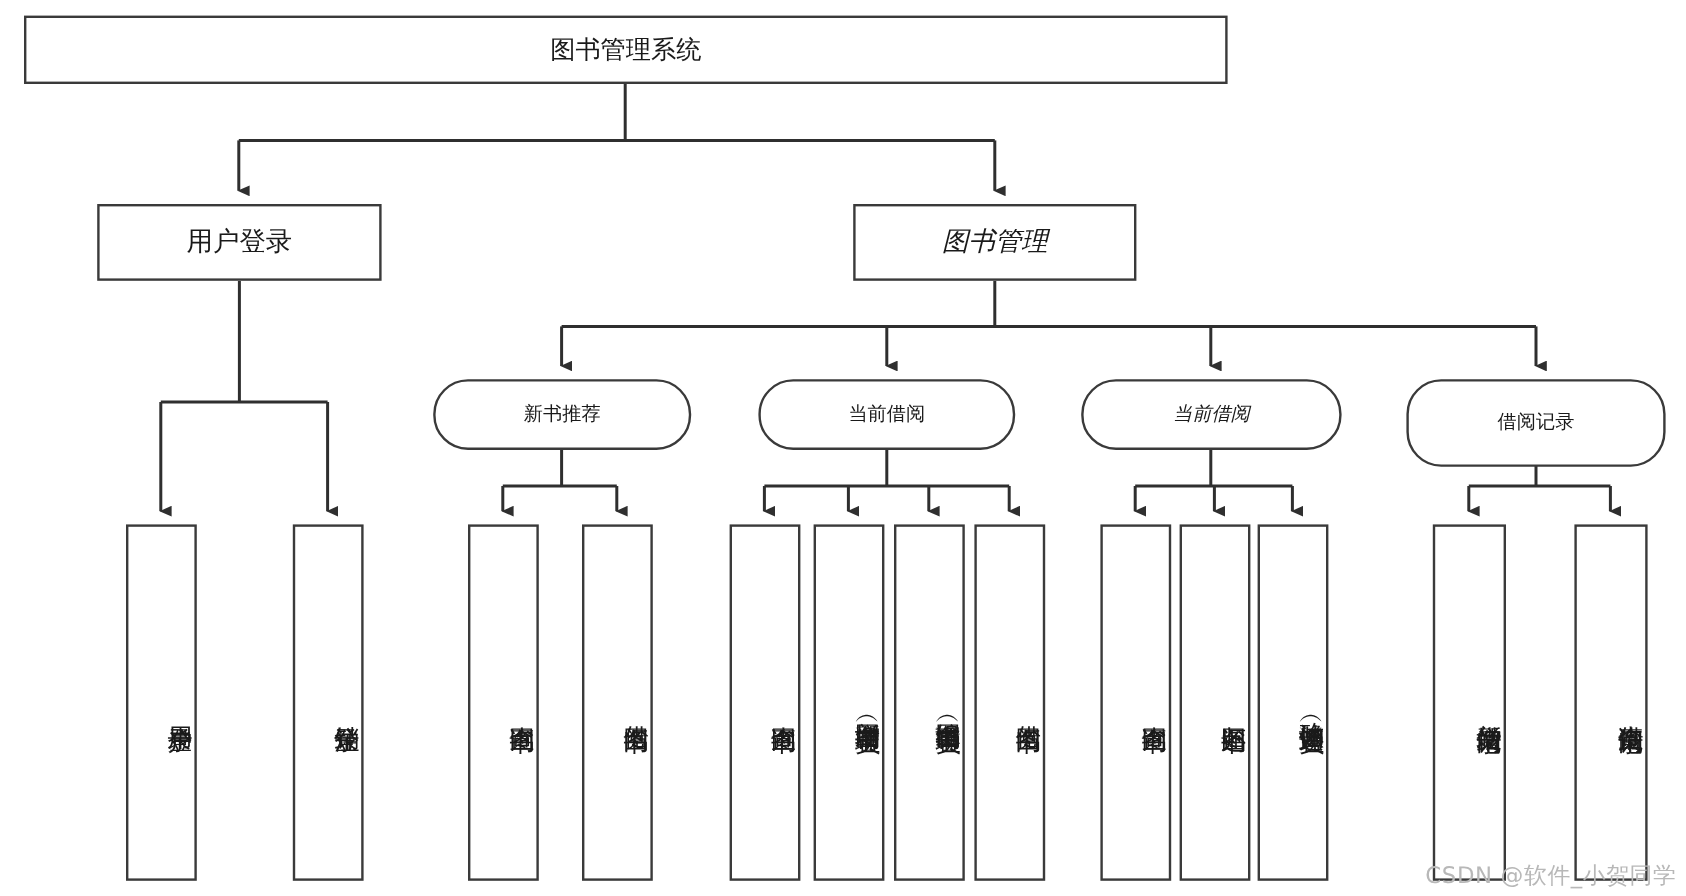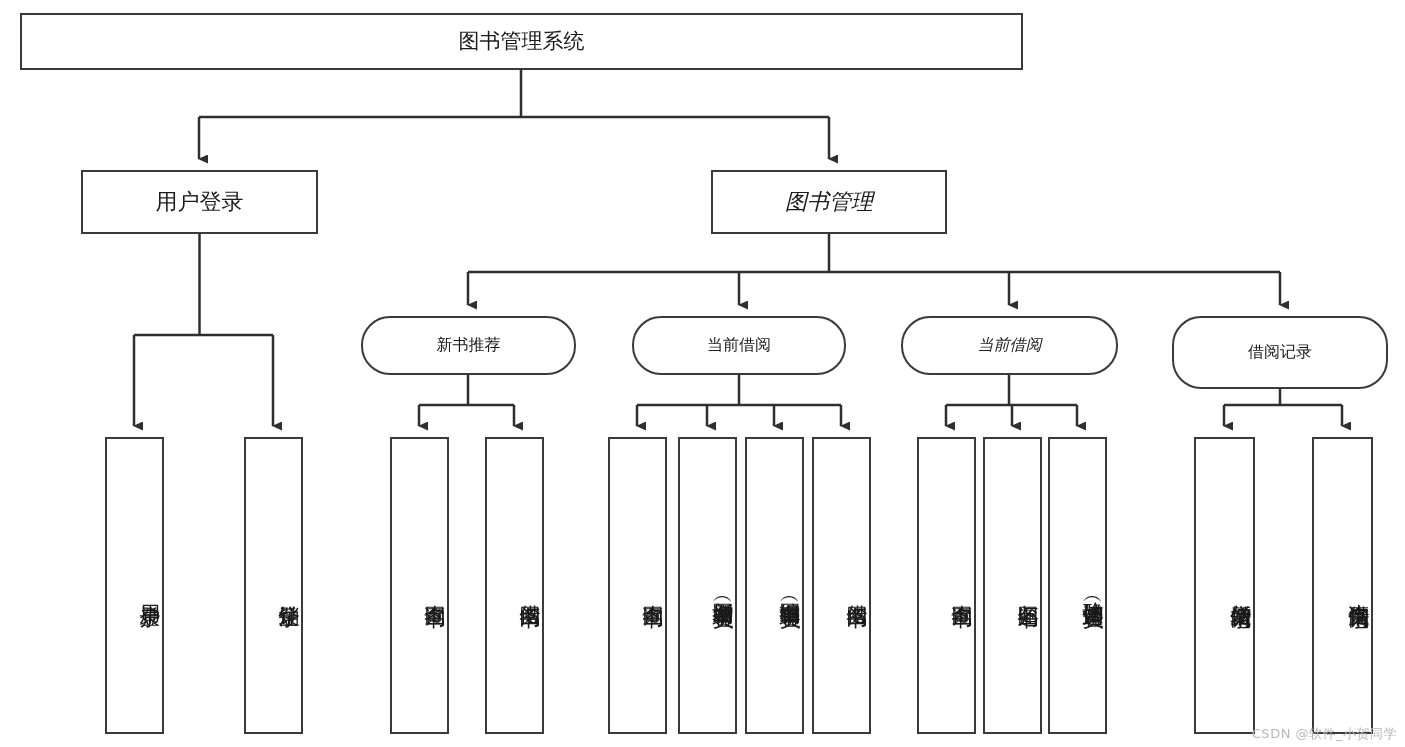--- a/index.html
+++ b/index.html
@@ -59,21 +59,21 @@
     letter-spacing: 1px;
   }
   .node-label {
     display: block;
     white-space: pre-line;
   }
   #watermark {
     position: absolute;
     right: 8px;
     bottom: 4px;
-    font-size: 13px;
+    font-size: 19px;
     color: #b8b8b8;
     letter-spacing: 0.5px;
     z-index: 6;
     white-space: nowrap;
     pointer-events: none;
   }
 </style>
 </head>
 <body>
 

